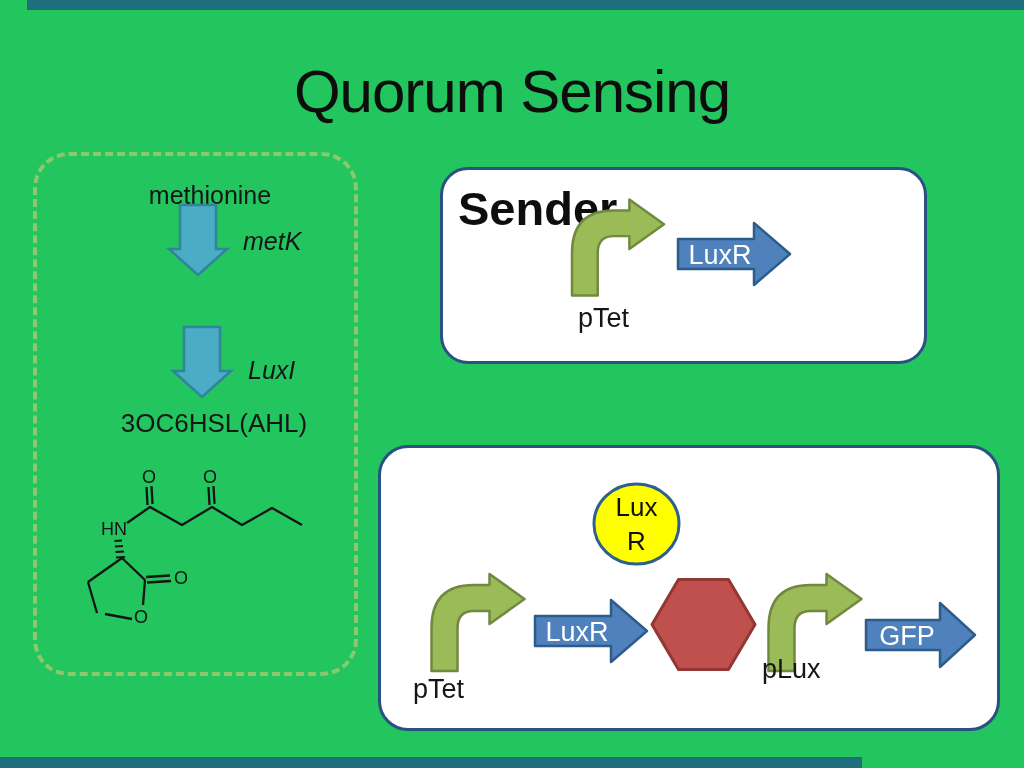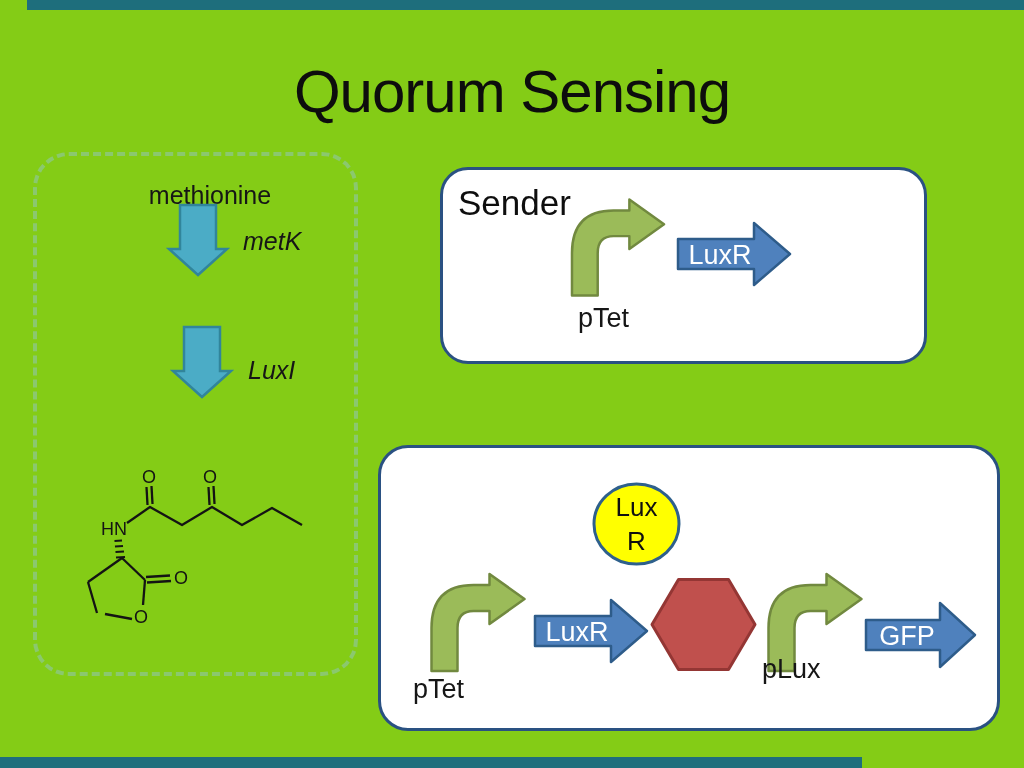--- a/index.html
+++ b/index.html
@@ -1,31 +1,31 @@
 <!DOCTYPE html>
 <html><head>
 <meta charset="utf-8">
 <style>
   html,body{margin:0;padding:0;background:#fff;}
   #slide{
-    position:relative;width:1024px;height:768px;background:#84cc16;overflow:hidden;
+    position:relative;width:1024px;height:768px;background:#22c55e;overflow:hidden;
     font-family:"Liberation Sans","DejaVu Sans",sans-serif;color:#111;
   }
   .abs{position:absolute;line-height:1;white-space:nowrap;}
   .edge-bar{position:absolute;height:10px;}
   #top-bar{top:0;left:27px;width:997px;}
   #bottom-bar{bottom:0;left:0;width:862px;height:11px;}
   #title{top:62px;left:0;width:1024px;text-align:center;font-size:60px;letter-spacing:-1px;color:#0d0d0d;}
   #pathway-box{left:33px;top:152px;width:325px;height:524px;border:4px dashed #8BC86E;border-radius:36px;box-sizing:border-box;}
   .pw-text{font-size:25px;color:#161616;text-align:center;}
   .enzyme{font-size:25px;color:#161616;font-style:italic;}
   .circuit-box{border:3px solid #2A5182;box-sizing:border-box;background:#fff;}
   #sender-box{left:440px;top:167px;width:487px;height:197px;border-radius:28px;}
   #receiver-box{left:378px;top:445px;width:622px;height:286px;border-radius:30px;}
-  .box-title{font-size:35px;color:#0e0e0e;}
+  .box-title{font-size:47px;color:#0e0e0e;font-weight:bold;}
   .promoter-label{font-size:27px;color:#161616;}
   svg{display:block;overflow:visible;}
   .gene-text{font-size:27px;fill:#ffffff;}
   .circle-text{font-size:26px;fill:#101010;}
   .atom{font-size:18px;fill:#141414;}
 </style>
 </head>
 <body>
 
 <div id="slide">
@@ -43,20 +43,21 @@
     <path d="M12,1 L48,1 L48,45 L59,45 L30,71 L1,45 L12,45 Z" stroke-width="2.5" fill="#4BACC6" stroke="#31859B"></path>
   </svg>
   <div class="abs enzyme" style="left:243px;top:229px;">metK</div>
 
 
   <svg class="abs" style="left:172px;top:326px;" width="60" height="72" viewBox="0 0 60 72">
     <path d="M12,1 L48,1 L48,45 L59,45 L30,71 L1,45 L12,45 Z" stroke-width="2.5" fill="#4BACC6" stroke="#31859B"></path>
   </svg>
   <div class="abs enzyme" style="left:248px;top:358px;">LuxI</div>
 
+  <div class="abs pw-text" style="left:54px;top:410px;width:320px;font-size:26px;">3OC6HSL(AHL)</div>
 
   <svg class="abs" style="left:60px;top:438px;" width="260" height="200" viewBox="0 0 260 200" stroke="#141414" stroke-width="2.3" fill="none" stroke-linejoin="round">
 
     <polyline points="67,85 90,69 122,87 152,69 182,87 212,70 242,87"></polyline>
 
     <line x1="87.5" y1="67" x2="86.5" y2="49"></line>
       <line x1="92.5" y1="66" x2="91.5" y2="48"></line>
     <line x1="149.5" y1="67" x2="148.5" y2="49"></line>
       <line x1="154.5" y1="66" x2="153.5" y2="48"></line>
 

